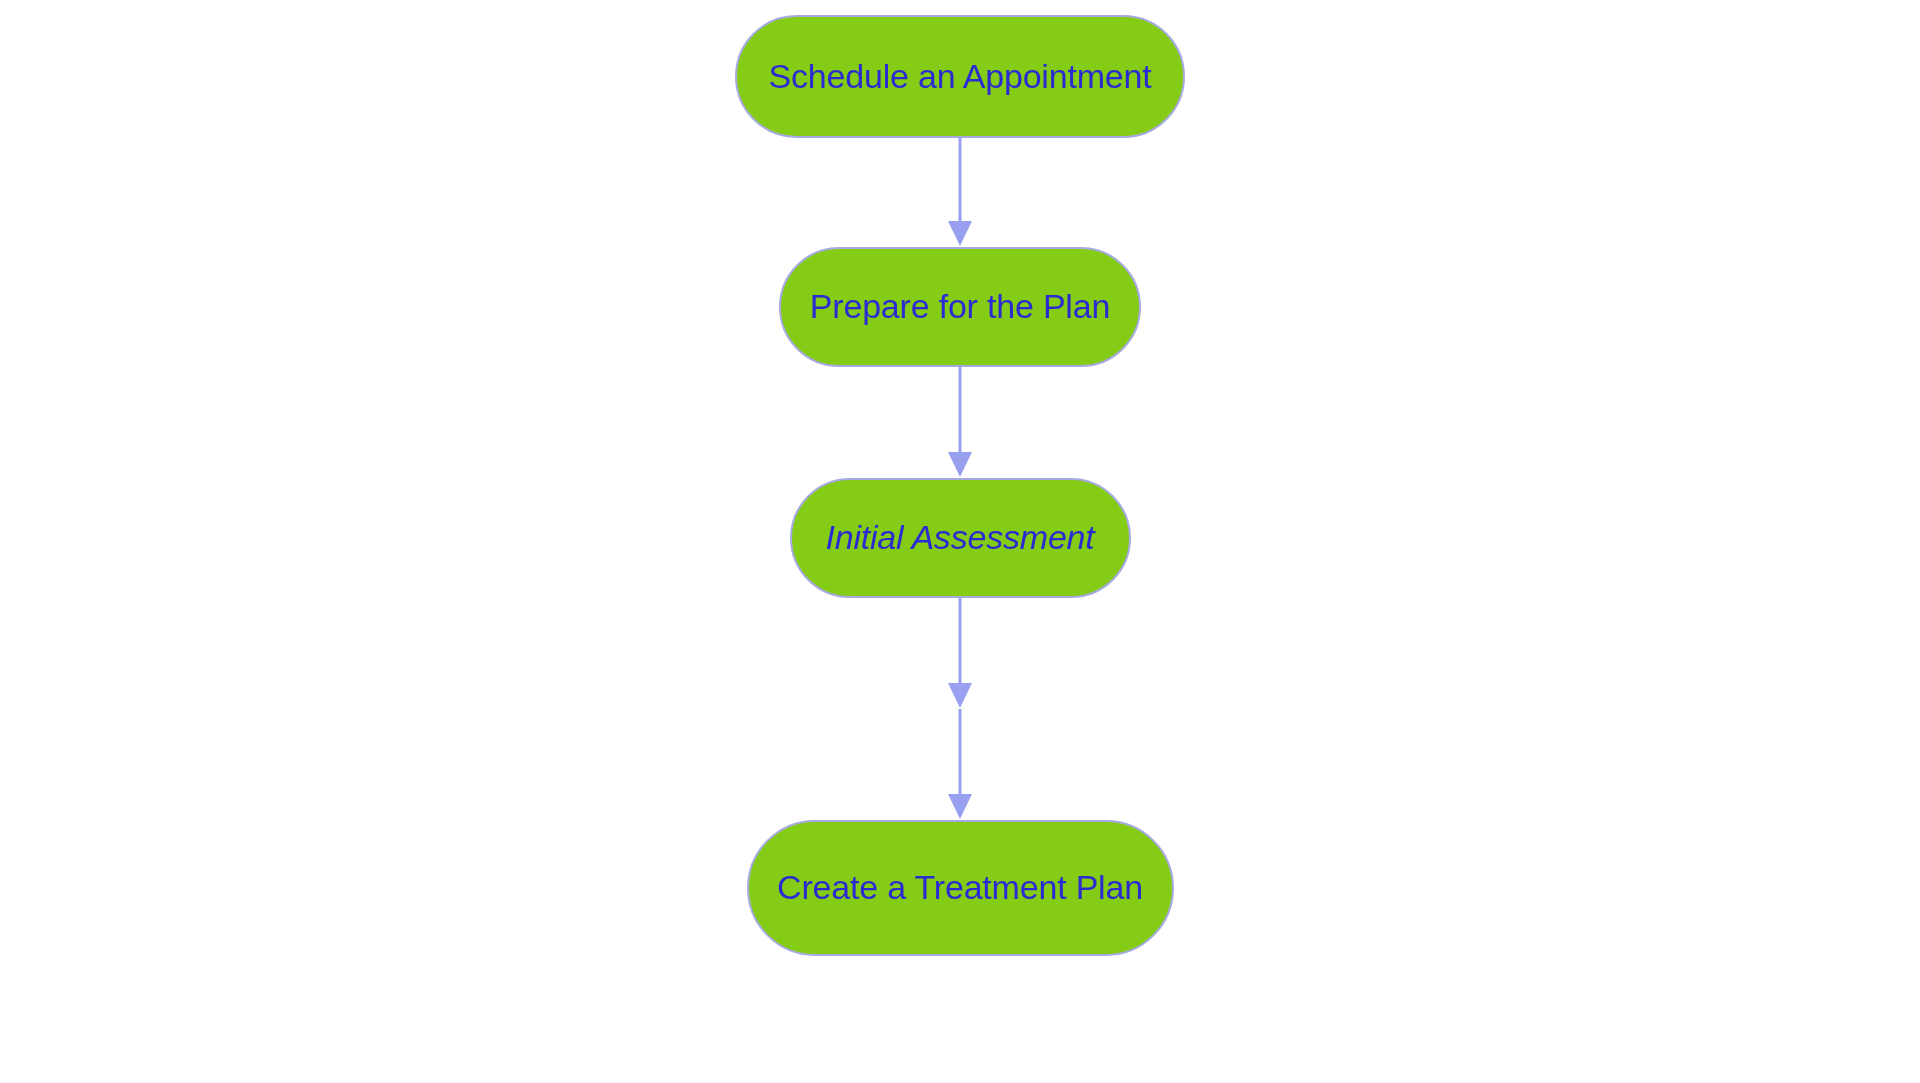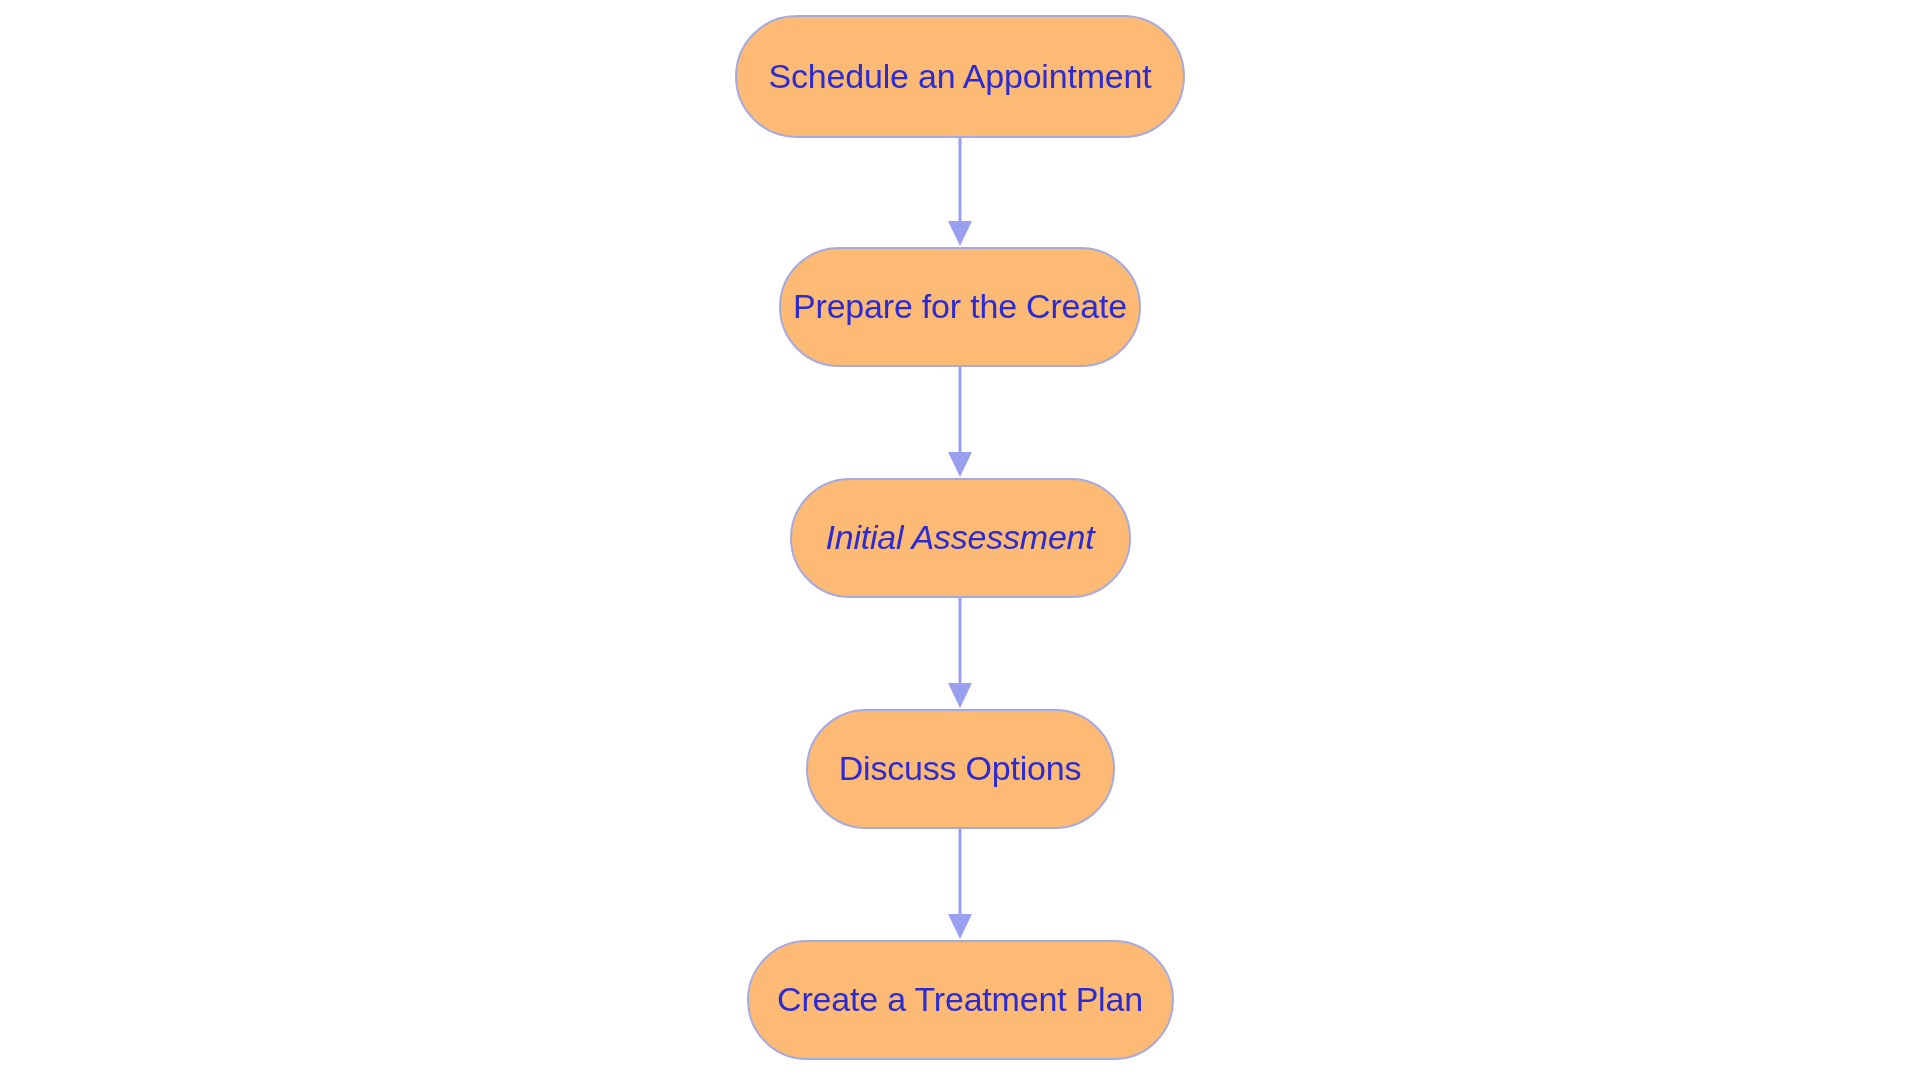--- a/index.html
+++ b/index.html
@@ -24,21 +24,21 @@
     top: 0;
     width: 1920px;
     height: 1083px;
     display: flex;
     flex-direction: column;
     align-items: center;
   }
   .node {
     position: relative;
     box-sizing: border-box;
-    background: #fdba74;
+    background: #84cc16;
     border: 2px solid #a7aae0;
     border-radius: 999px;
     display: flex;
     align-items: center;
     justify-content: center;
     text-align: center;
     color: #2b2bd1;
     font-family: "Liberation Sans", sans-serif;
     font-size: 34px;
     font-weight: 400;
@@ -59,21 +59,21 @@
   }
   .connector svg {
     display: block;
     overflow: visible;
   }
   
   .n1 { width: 450px; height: 123px; margin-top: 15px; }
   .n2 { width: 362px; height: 120px; }
   .n3 { width: 341px; height: 120px; font-style: italic; }
   .n4 { width: 309px; height: 120px; }
-  .n5 { width: 427px; height: 120px; }
+  .n5 { width: 427px; height: 136px; }
 
   .c1 { height: 109px; }
   .c2 { height: 111px; }
   .c3 { height: 111px; }
   .c4 { height: 111px; }
 </style>
 </head>
 <body>
 
 <div id="canvas">
@@ -84,44 +84,41 @@
     </div>
 
     <div class="connector c1">
       <svg width="40" height="109" viewBox="0 0 40 109" aria-hidden="true">
         <line x1="20" y1="0" x2="20" y2="84" stroke="#9aa0f0" stroke-width="3"></line>
         <polygon points="8,83 32,83 20,108" fill="#9aa0f0"></polygon>
       </svg>
     </div>
 
     <div class="node n2">
-      <span class="node-label">Prepare for the Create</span>
+      <span class="node-label">Prepare for the Plan</span>
     </div>
 
     <div class="connector c2">
       <svg width="40" height="111" viewBox="0 0 40 111" aria-hidden="true">
         <line x1="20" y1="0" x2="20" y2="86" stroke="#9aa0f0" stroke-width="3"></line>
         <polygon points="8,85 32,85 20,110" fill="#9aa0f0"></polygon>
       </svg>
     </div>
 
     <div class="node n3">
       <span class="node-label">Initial Assessment</span>
     </div>
 
     <div class="connector c3">
       <svg width="40" height="111" viewBox="0 0 40 111" aria-hidden="true">
         <line x1="20" y1="0" x2="20" y2="86" stroke="#9aa0f0" stroke-width="3"></line>
         <polygon points="8,85 32,85 20,110" fill="#9aa0f0"></polygon>
       </svg>
     </div>
 
-    <div class="node n4">
-      <span class="node-label">Discuss Options</span>
-    </div>
 
     <div class="connector c4">
       <svg width="40" height="111" viewBox="0 0 40 111" aria-hidden="true">
         <line x1="20" y1="0" x2="20" y2="86" stroke="#9aa0f0" stroke-width="3"></line>
         <polygon points="8,85 32,85 20,110" fill="#9aa0f0"></polygon>
       </svg>
     </div>
 
     <div class="node n5">
       <span class="node-label">Create a Treatment Plan</span>

